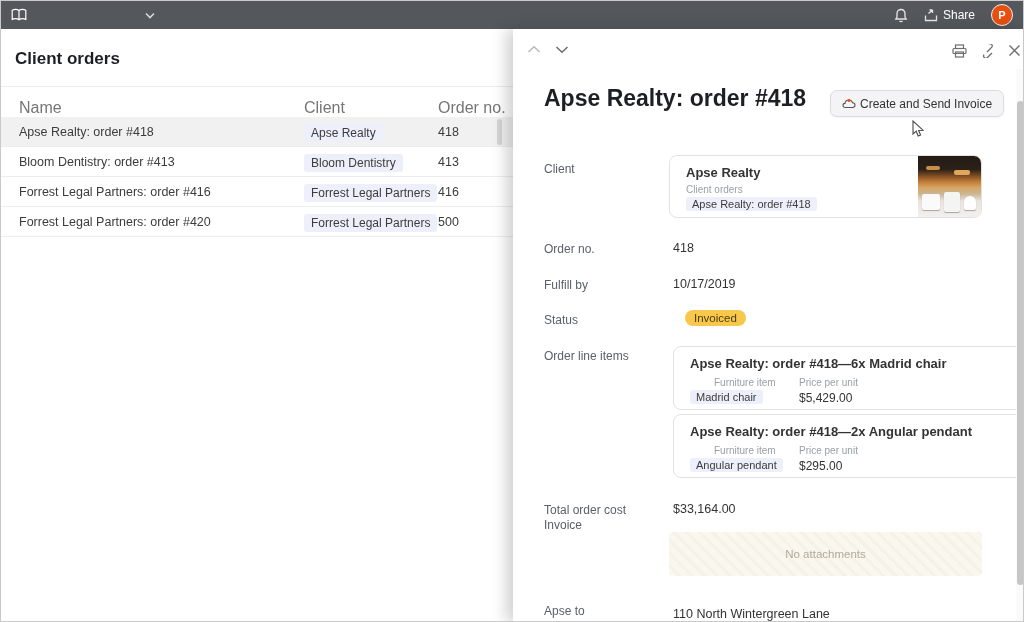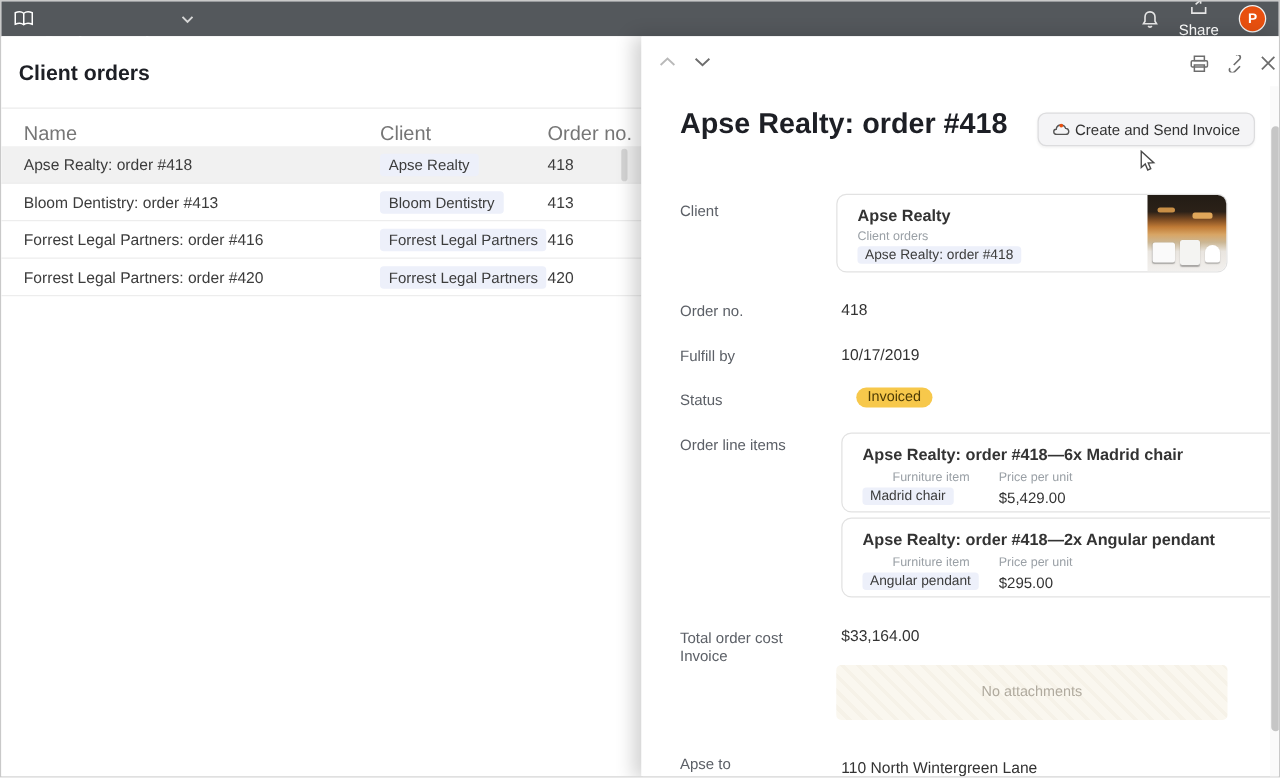--- a/index.html
+++ b/index.html
@@ -7,21 +7,21 @@
   body { font-family:"Liberation Sans", sans-serif; }
   .screen { position:relative; width:1024px; height:622px; background:#fff; overflow:hidden;
             border:1px solid #c9c9c9; }
 
   
   .topbar { position:absolute; top:0; left:0; width:100%; height:28px; background:#54585c;
             display:flex; align-items:center; justify-content:space-between; padding:0 10px; }
   .tb-left { display:flex; align-items:center; gap:9px; }
   .tb-left .app-title { color:#fff; font-size:13px; font-weight:700; letter-spacing:.1px;margin-top:36px; }
   .tb-right { display:flex; align-items:center; gap:16px; }
-  .share-wrap { display:flex; align-items:center; gap:5px; color:#fff; font-size:12px; cursor:pointer;flex-direction:column; }
+  .share-wrap { display:flex; align-items:center; gap:5px; color:#fff; font-size:12px; cursor:pointer; }
   .avatar { width:22px; height:22px; border-radius:50%; background:#e8500f; color:#fff;
             font-size:11px; font-weight:700; display:flex; align-items:center; justify-content:center;
             border:1px solid #f0f0f0; }
   .icon { display:inline-flex; }
 
   
   .list-panel { position:absolute; top:28px; left:0; width:512px; height:594px; background:#fff; }
   .list-title { position:absolute; top:20px; left:14px; font-size:17px; font-weight:700; color:#1d1f25; }
   .list-divider { position:absolute; top:57px; left:0; width:512px; height:1px; background:#ececec; }
   .thead { position:absolute; top:66px; left:0; width:512px; height:22px; font-size:16px; color:#767676; }
@@ -166,21 +166,21 @@
         <span class="cell-order">413</span>
       </div>
       <div class="lrow">
         <span class="cell-name">Forrest Legal Partners: order #416</span>
         <span class="cell-client"><span class="pill-link">Forrest Legal Partners</span></span>
         <span class="cell-order">416</span>
       </div>
       <div class="lrow">
         <span class="cell-name">Forrest Legal Partners: order #420</span>
         <span class="cell-client"><span class="pill-link">Forrest Legal Partners</span></span>
-        <span class="cell-order">420</span>
+        <span class="cell-order">500</span>
       </div>
     </div>
     <div class="list-scrollthumb"></div>
   </section>
 
   <aside class="record-panel">
     <span class="icon rp-nav-up">
       <svg width="14" height="9" viewBox="0 0 14 9" fill="none" stroke="currentColor" stroke-width="1.5">
           <path d="M1.5 7 L7 1.8 L12.5 7"></path>
         </svg>

